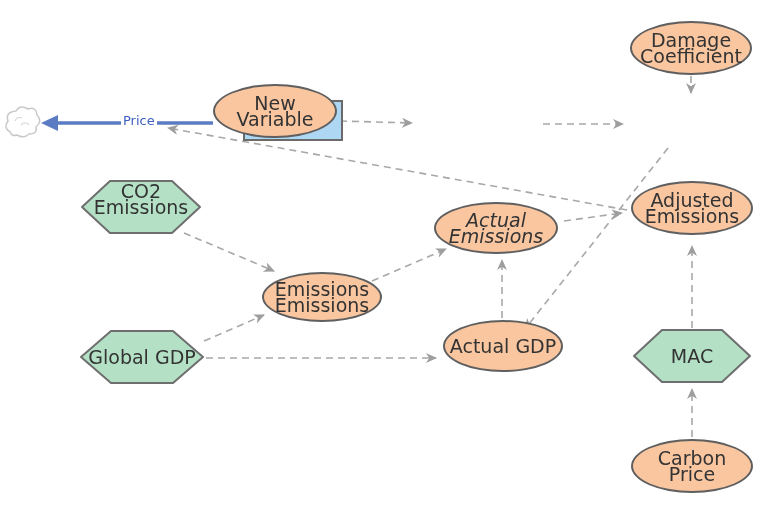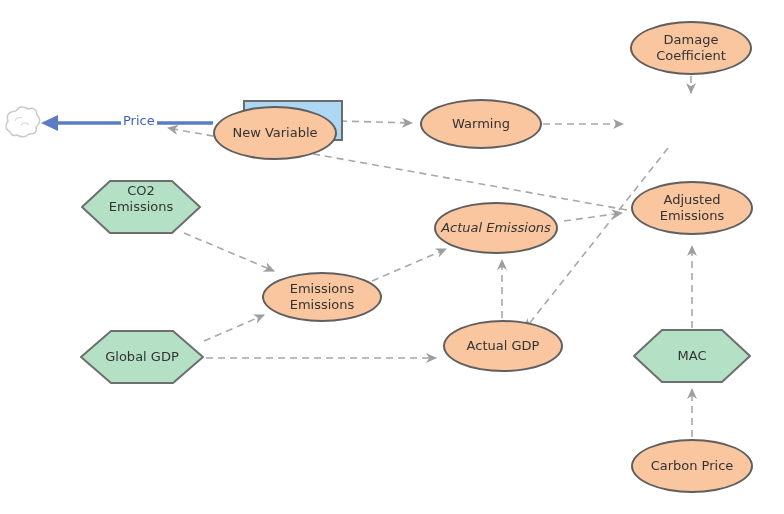--- a/index.html
+++ b/index.html
@@ -3,21 +3,21 @@
 <meta charset="utf-8">
 <style>
   html,body{margin:0;padding:0;background:#fff;}
   #canvas{
     position:relative;width:784px;height:514px;background:#ffffff;
     font-family:"DejaVu Sans","Liberation Sans",sans-serif;overflow:hidden;
   }
   #wires{position:absolute;left:0;top:0;width:784px;height:514px;}
   .node{
     position:absolute;display:flex;flex-direction:column;align-items:center;
-    justify-content:center;text-align:center;font-size:13px;color:#333;
+    justify-content:center;text-align:center;font-size:19px;color:#333;
     line-height:16px;z-index:3;box-sizing:border-box;
   }
   .ellipse{
     background:#F9C6A0;border:2px solid #5F5F5F;border-radius:50%;
   }
   .hexlabel{background:transparent;z-index:4;}
   .stock{
     position:absolute;background:#AED7F4;border:2px solid #6A6A6A;
     z-index:2;box-sizing:border-box;
   }
@@ -68,27 +68,24 @@
       <polygon points="82,207 110,181 172,181 200,207 172,233 110,233"></polygon>
       <polygon points="81,357 111,331 173,331 203,357 173,383 111,383"></polygon>
       <polygon points="634,356 662,330 722,330 750,356 722,382 662,382"></polygon>
     </g>
   </svg>
 
   <div class="stock" style="left:243px;top:100px;width:100px;height:41px;"></div>
 
   <div class="flowlabel" style="left:121px;top:113px;">Price</div>
 
-  <div class="node ellipse" style="left:213px;top:106px;width:124px;height:54px;">
+  <div class="node ellipse" style="left:213px;top:84px;width:124px;height:54px;">
     <span>New Variable</span>
   </div>
 
-  <div class="node ellipse" style="left:420px;top:99px;width:122px;height:50px;">
-    <span>Warming</span>
-  </div>
 
   <div class="node ellipse" style="left:630px;top:21px;width:122px;height:54px;">
     <span>Damage</span>
     <span>Coefficient</span>
   </div>
 
 
   <div class="node ellipse" style="left:631px;top:181px;width:122px;height:54px;">
     <span>Adjusted</span>
     <span>Emissions</span>

